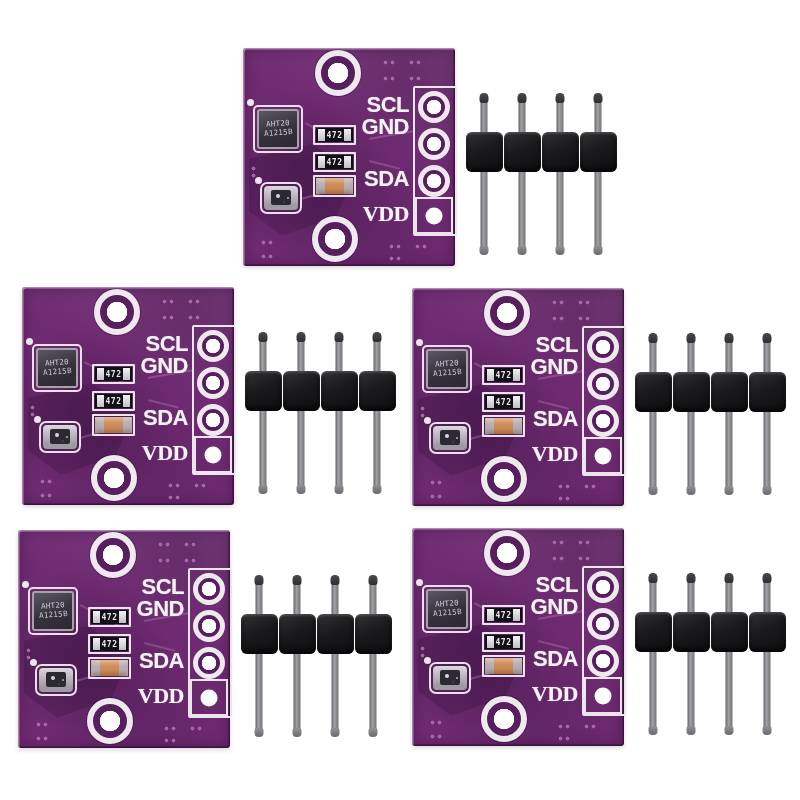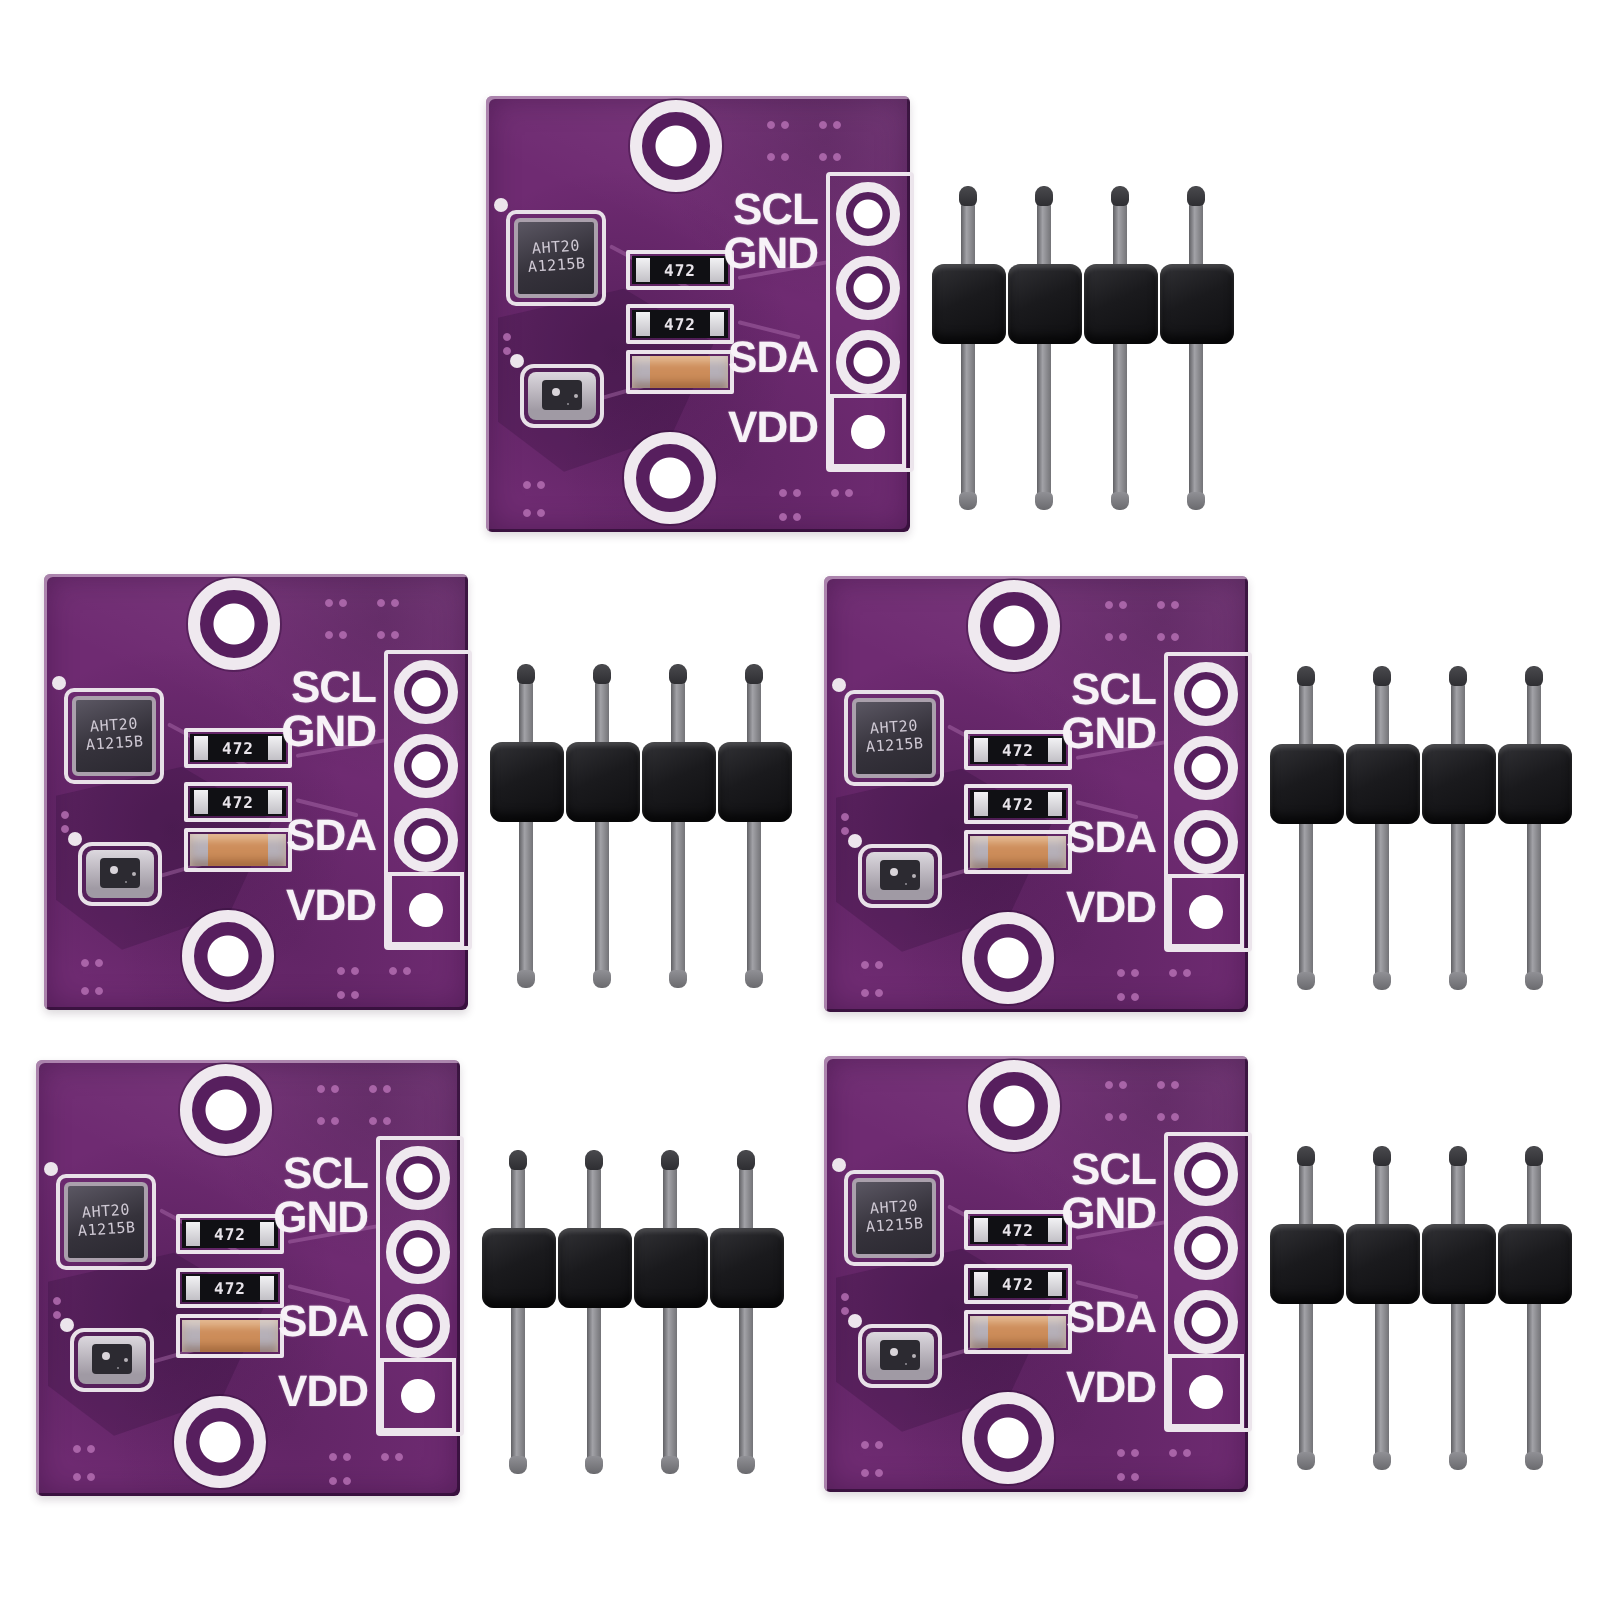--- a/index.html
+++ b/index.html
@@ -108,21 +108,21 @@
     background: #2c2a31; border-radius: 2px;
   }
   .xtal-face::after {
     content: ''; position: absolute; left: 5px; top: 4px; width: 4px; height: 4px;
     border-radius: 50%; background: #d9d4da;
     box-shadow: 10px 2px 0 -1px rgba(217,212,218,0.8), 6px 6px 0 -1.5px rgba(217,212,218,0.6);
   }
 
   
   .smd {
-    position: absolute; left: 70px; width: 54px; height: 20px;
+    position: absolute; left: 70px; width: 43px; height: 20px;
     border: 2px solid #ece5ec; box-sizing: border-box; border-radius: 1px;
   }
   .smd.s1 { top: 77px; }
   .smd.s2 { top: 104px; }
   .smd.s3 { top: 127px; height: 22px; }
   .smd-body {
     position: absolute; inset: 1px; background: #101014;
     display: flex; align-items: center; justify-content: center;
   }
   .smd-body::before, .smd-body::after {
@@ -166,21 +166,21 @@
   
   .plabel {
     position: absolute; right: 46px; width: 90px; text-align: right;
     font-size: 22px; font-weight: bold; color: #f7f2f7;
     letter-spacing: -0.5px; line-height: 1;
     text-shadow: 0 0 1px rgba(255,255,255,0.4);
   }
   .plabel.r0 { top: 46px; }
   .plabel.r1 { top: 68px; }
   .plabel.r2 { top: 120px; }
-  .plabel.r3 { top: 155px; }
+  .plabel.r3 { top: 155px; font-family: Liberation Serif, serif; }
 
   
   .header-strip { position: absolute; left: 222px; top: 45px; width: 152px; height: 162px; }
   .hpin { position: absolute; top: 0; width: 38px; height: 100%; }
   .hpin.p0 { left: 0; } .hpin.p1 { left: 38px; } .hpin.p2 { left: 76px; } .hpin.p3 { left: 114px; }
   .pin-rod {
     position: absolute; left: 50%; transform: translateX(-50%); top: 7px; bottom: 3px; width: 7px;
     background: linear-gradient(90deg, #606064, #a2a2a7 40%, #737377);
     border-radius: 3px; z-index: 1;
   }

